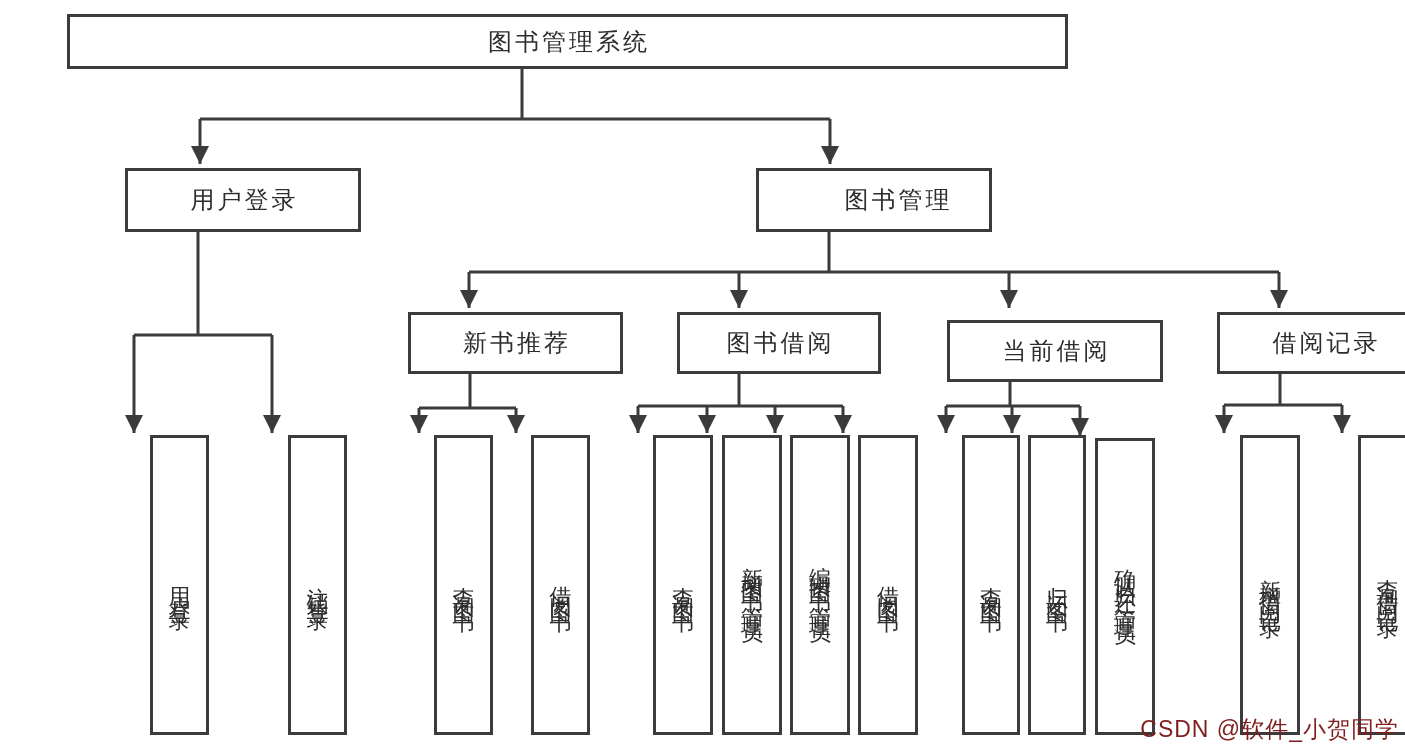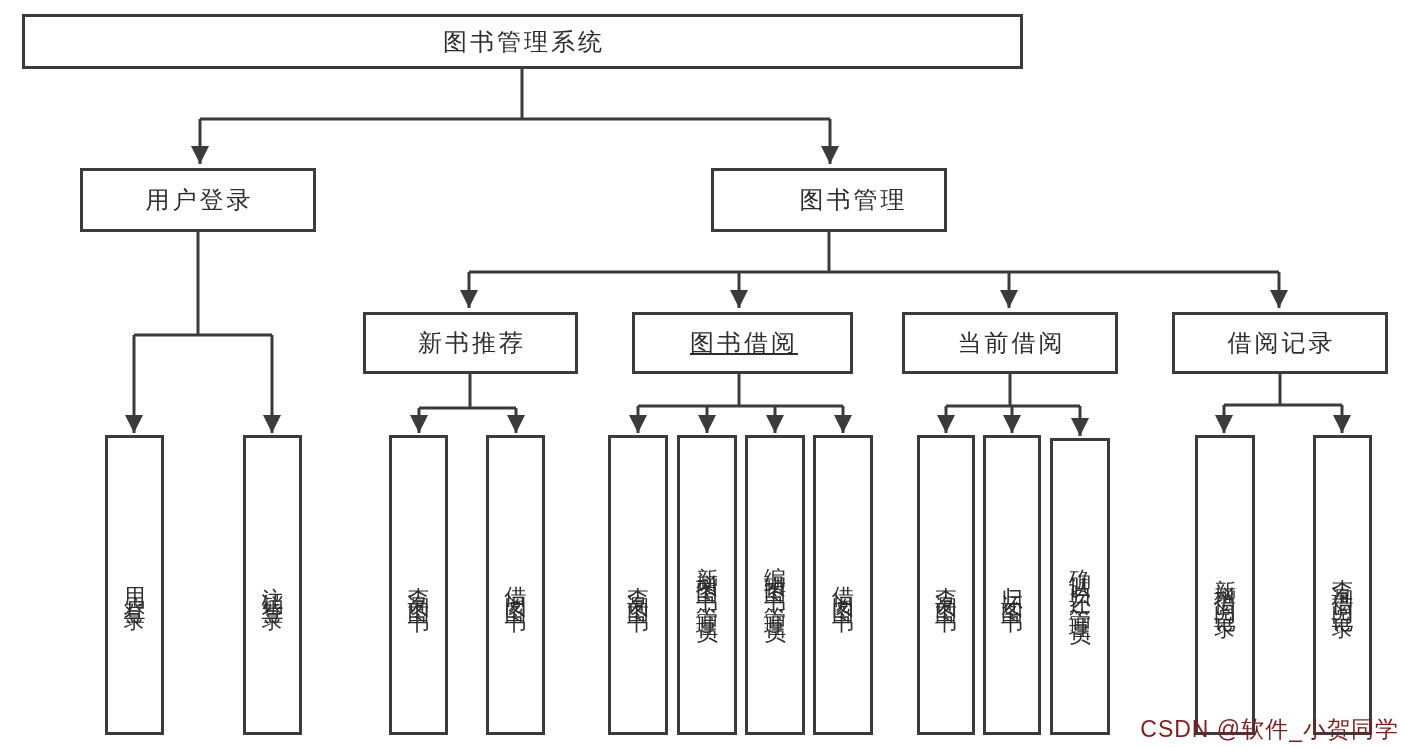--- a/index.html
+++ b/index.html
@@ -26,20 +26,21 @@
     position: absolute;
     box-sizing: border-box;
     background: #ffffff;
     border: 3px solid #3b3b3d;
     color: #2d2d2f;
     display: flex;
     align-items: center;
     justify-content: center;
     text-align: center;
     z-index: 2;
+    margin-left: 45px;
   }
   .hbox {
     font-size: 24px;
     letter-spacing: 3px;
     text-indent: 3px;
     white-space: nowrap;
   }
   .vbox {
     writing-mode: vertical-rl;
     text-orientation: mixed;
@@ -106,22 +107,22 @@
       <path d="M1342,405 V433" marker-end="url(#arw)"></path>
     </g>
   </svg>
 
   <div class="node hbox" style="left:22px; top:14px; width:1001px; height:55px;">图书管理系统</div>
 
   <div class="node hbox" style="left:80px; top:168px; width:236px; height:64px;">用户登录</div>
   <div class="node hbox" style="left:711px; top:168px; width:236px; height:64px;padding-left:46px;">图书管理</div>
 
   <div class="node hbox" style="left:363px; top:312px; width:215px; height:62px;">新书推荐</div>
-  <div class="node hbox" style="left:632px; top:312px; width:221px; height:62px;text-decoration:underline;">图书借阅</div>
-  <div class="node hbox" style="left:902px; top:312px; width:216px; height:62px;">当前借阅</div>
+  <div class="node hbox" style="left:632px; top:312px; width:204px; height:62px;">图书借阅</div>
+  <div class="node hbox" style="left:902px; top:320px; width:216px; height:62px;">当前借阅</div>
   <div class="node hbox" style="left:1172px; top:312px; width:216px; height:62px;">借阅记录</div>
 
   <div class="node vbox" style="left:105px; top:435px; width:59px; height:300px;">用户登录</div>
   <div class="node vbox" style="left:243px; top:435px; width:59px; height:300px;">注销登录</div>
 
   <div class="node vbox" style="left:389px; top:435px; width:59px; height:300px;">查询图书</div>
   <div class="node vbox" style="left:486px; top:435px; width:59px; height:300px;">借阅图书</div>
 
   <div class="node vbox" style="left:608px; top:435px; width:60px; height:300px;">查询图书</div>
   <div class="node vbox" style="left:677px; top:435px; width:60px; height:300px;">新增图书（管理员）</div>

